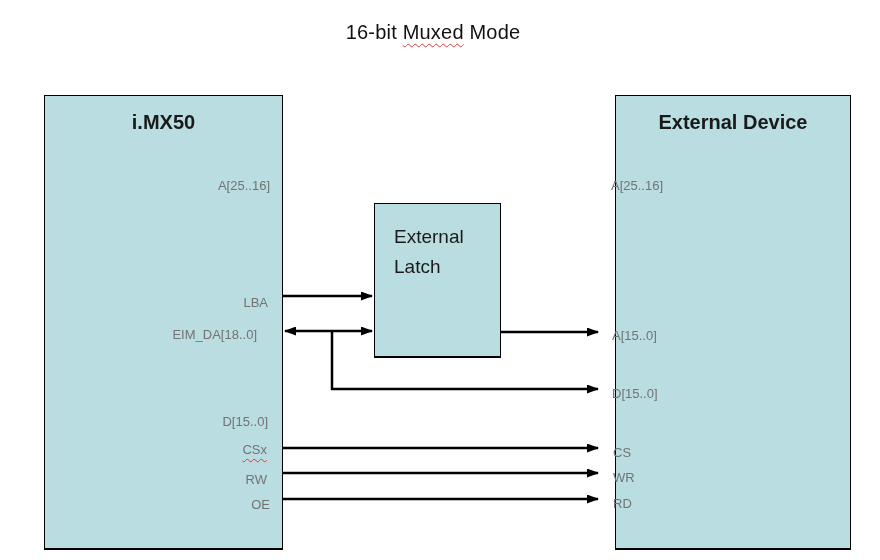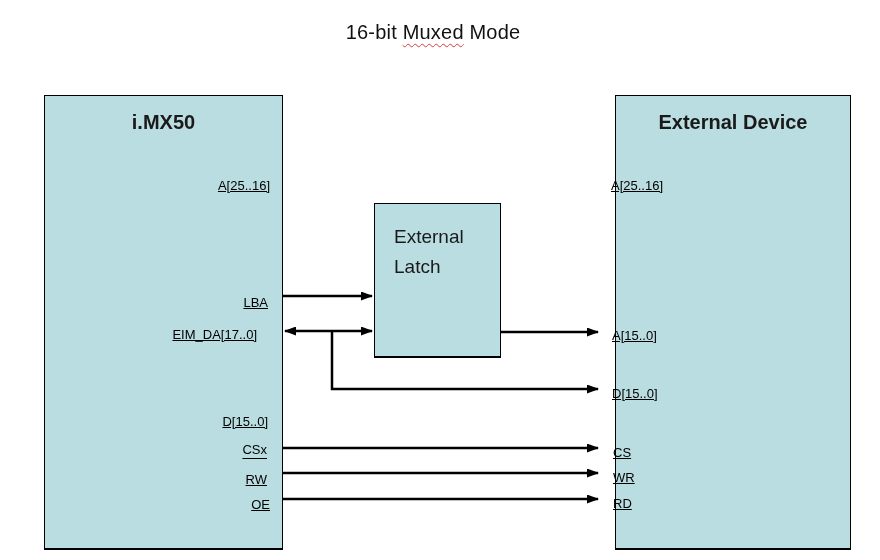--- a/index.html
+++ b/index.html
@@ -53,24 +53,23 @@
     top: 222px;
     font-size: 19px;
     line-height: 30px;
     color: #1a1a1a;
     z-index: 3;
   }
   .pin {
     position: absolute;
     font-size: 13px;
     line-height: 15px;
-    color: #000000;
+    color: #737373;
     white-space: nowrap;
     z-index: 3;
-    text-decoration: underline;
   }
   .pin.r { text-align: right; }
   
   .pin-mx-a     { right: 610px; top: 178px; }
   .pin-mx-lba   { right: 612px; top: 295px; }
   .pin-mx-eimda { right: 623px; top: 327px; }
   .pin-mx-d     { right: 612px; top: 414px; }
   .pin-mx-csx   { right: 613px; top: 442px; }
   .pin-mx-rw    { right: 613px; top: 472px; }
   .pin-mx-oe    { right: 610px; top: 497px; }
@@ -124,21 +123,21 @@
     <path d="M285 331 L372 331" marker-start="url(#arrow)" marker-end="url(#arrow)"></path>
     <path d="M332 331 L332 389 L598 389" marker-end="url(#arrow)"></path>
     <path d="M501 332 L598 332" marker-end="url(#arrow)"></path>
     <path d="M283 448 L598 448" marker-end="url(#arrow)"></path>
     <path d="M283 473 L598 473" marker-end="url(#arrow)"></path>
     <path d="M283 499 L598 499" marker-end="url(#arrow)"></path>
   </svg>
 
   <span class="pin r pin-mx-a">A[25..16]</span>
   <span class="pin r pin-mx-lba">LBA</span>
-  <span class="pin r pin-mx-eimda">EIM_DA[17..0]</span>
+  <span class="pin r pin-mx-eimda">EIM_DA[18..0]</span>
   <span class="pin r pin-mx-d">D[15..0]</span>
   <span class="pin r pin-mx-csx misspelled">CSx</span>
   <span class="pin r pin-mx-rw">RW</span>
   <span class="pin r pin-mx-oe">OE</span>
 
   <span class="pin pin-ex-a25">A[25..16]</span>
   <span class="pin pin-ex-a15">A[15..0]</span>
   <span class="pin pin-ex-d">D[15..0]</span>
   <span class="pin pin-ex-cs">CS</span>
   <span class="pin pin-ex-wr">WR</span>

